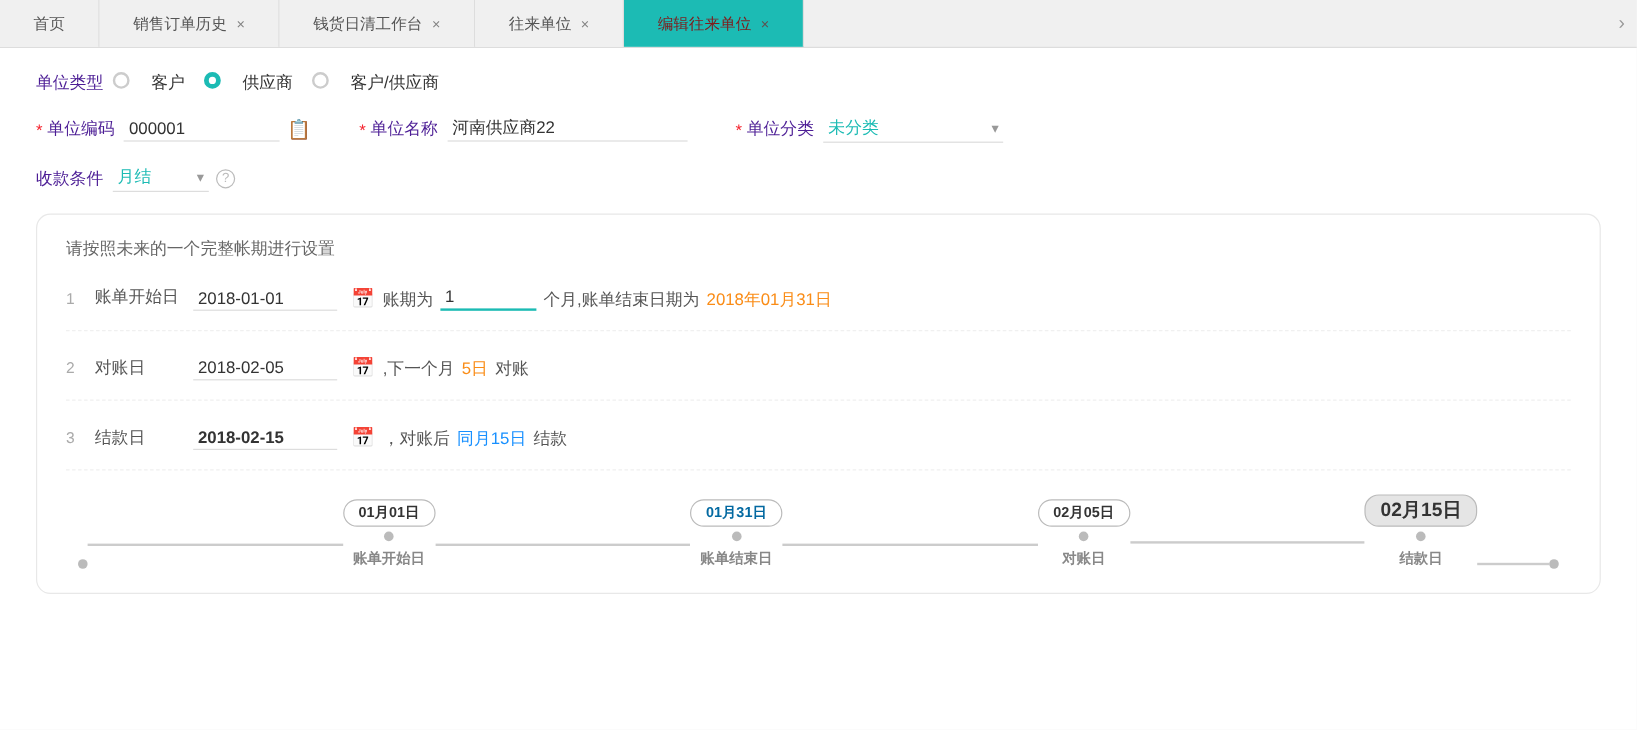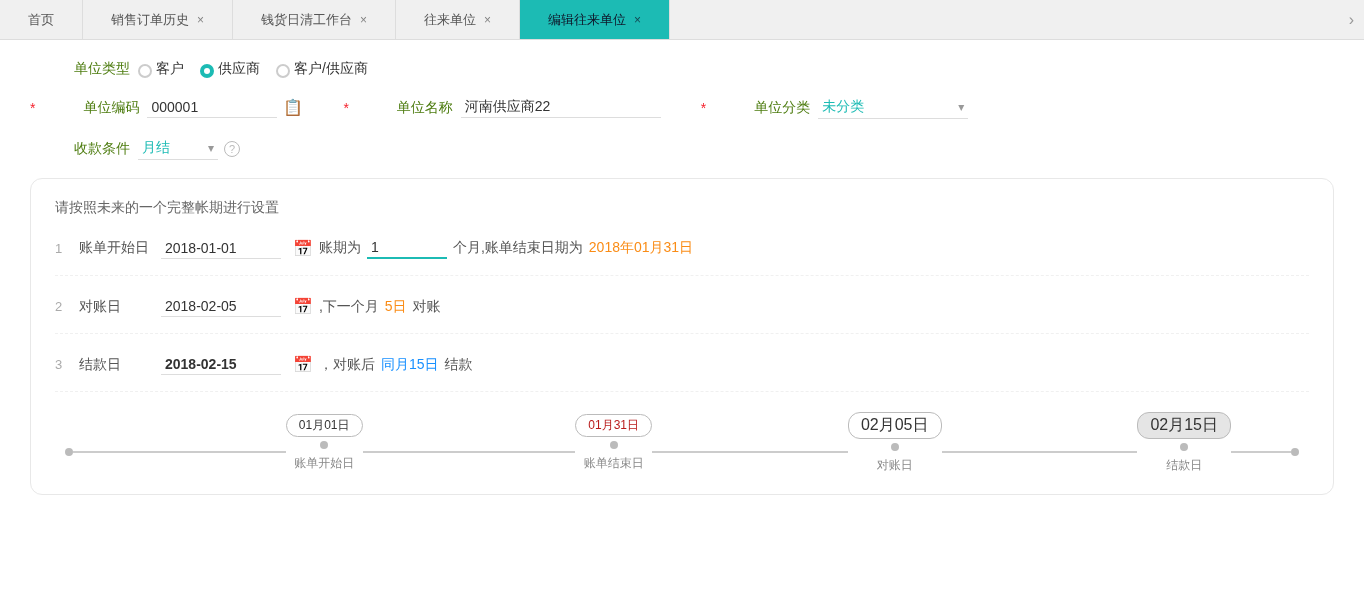--- a/index.html
+++ b/index.html
@@ -6,33 +6,33 @@
     body { font-family: 'Microsoft YaHei', Arial, sans-serif; font-size: 14px; background: #f5f5f5; color: #333; }
 
     
     .tabs-bar {
       display: flex; align-items: center; background: #f0f0f0; border-bottom: 1px solid #ddd; height: 40px; padding: 0;
     }
     .tab {
       display: flex; align-items: center; padding: 0 28px; height: 100%; cursor: pointer; font-size: 13px; color: #555; border-right: 1px solid #ddd; white-space: nowrap; background: #f0f0f0; justify-content: flex-end;
     }
     .tab:first-child { border-left: none; }
-    .tab.active { background: #1cbbb4; color: #0f172a; }
+    .tab.active { background: #1cbbb4; color: #7f1d1d; }
     .tab .close { margin-left: 8px; font-size: 12px; cursor: pointer; opacity: 0.7; }
     .tabs-bar .arrow { margin-left: auto; padding: 0 10px; font-size: 16px; color: #999; cursor: pointer; }
 
     
     .content { background: #fff; padding: 20px 30px; min-height: calc(100vh - 40px); }
 
     
     .form-row { display: flex; align-items: center; margin-bottom: 18px; flex-wrap: wrap; }
-    .form-label { color: #4d7c0f; margin-right: 8px; white-space: nowrap; margin-left: 44px; }
+    .form-label { color: #4c1d95; margin-right: 8px; white-space: nowrap; }
     .required { color: #f5222d; margin-right: 4px; }
     .radio-group { display: flex; align-items: center; gap: 16px; }
-    .radio-option { display: flex; align-items: flex-end; gap: 4px; cursor: pointer; }
+    .radio-option { display: flex; align-items: flex-start; gap: 18px; cursor: pointer; }
     .radio-circle { width: 14px; height: 14px; border-radius: 50%; border: 2px solid #ccc; display: inline-block; }
     .radio-circle.checked { border-color: #1cbbb4; background: #1cbbb4; position: relative; }
     .radio-circle.checked::after { content: ''; position: absolute; width: 6px; height: 6px; border-radius: 50%; background: #fff; top: 2px; left: 2px; }
 
     .form-field { display: flex; align-items: center; margin-right: 40px; }
     .input-wrap { position: relative; display: inline-flex; align-items: center; }
     .text-input { border: none; border-bottom: 1px solid #ddd; outline: none; padding: 2px 4px; font-size: 14px; color: #333; background: transparent; min-width: 120px; }
     .calendar-icon { color: #1cbbb4; margin-left: 6px; cursor: pointer; font-size: 16px; }
 
     .select-wrap { display: inline-flex; align-items: center; border-bottom: 1px solid #ddd; min-width: 100px; padding: 2px 4px; }
@@ -43,21 +43,21 @@
 
     
     .panel { border: 1px solid #e8e8e8; border-radius: 12px; padding: 20px 24px; margin-top: 8px; }
     .panel-desc { color: #666; margin-bottom: 20px; font-size: 14px; }
 
     
     .step-row { display: flex; align-items: center; margin-bottom: 20px; padding-bottom: 16px; border-bottom: 1px dashed #f0f0f0; }
     .step-row:last-child { border-bottom: none; margin-bottom: 0; }
     .step-num { color: #aaa; width: 24px; font-size: 13px; }
     .step-label { color: #555; margin-right: 12px; white-space: nowrap; width: 70px; }
-    .step-content { display: flex; align-items: center; flex-wrap: wrap; gap: 6px; }
+    .step-content { display: flex; align-items: flex-end; flex-wrap: wrap; gap: 6px; }
     .desc-text { color: #555; font-size: 14px; }
     .highlight-orange { color: #fa8c16; }
     .highlight-blue { color: #1890ff; }
     .period-input { border: none; border-bottom: 2px solid #1cbbb4; outline: none; width: 60px; font-size: 14px; text-align: left; padding: 2px 4px; color: #333; }
 
     
     .preview-section { margin-top: 20px; font-size: 14px; color: #555; }
     .preview-text { margin-bottom: 20px; }
   </style>
 </head>
@@ -174,48 +174,48 @@
         <input class="text-input" type="text" style="width: 110px; font-weight: bold;" value="2018-02-15">
         <span class="calendar-icon">📅</span>
         <span class="desc-text">，对账后</span>
         <span class="highlight-blue">同月15日</span>
         <span class="desc-text">结款</span>
       </div>
     </div>
 
     <div class="preview-section">
 
-      <div style="display:flex; align-items:center; width:100%; padding: 0 10px;">
+      <div style="display:flex; align-items:flex-end; width:100%; padding: 0 10px; font-weight: bold;">
 
         <div style="display:flex; flex-direction:column; align-items:center; margin-top:0;">
           <div style="width:8px;height:8px;border-radius:50%;background:#bbb;margin-top:18px;"></div>
         </div>
 
         <div style="display:flex;align-items:center;flex:1;">
           <div style="flex:1;height:2px;background:#ccc;margin-top:18px;"></div>
           <div style="display:flex;flex-direction:column;align-items:center;">
             <div style="border:1px solid #bbb;border-radius:12px;padding:2px 12px;font-size:12px;color:#333;background:#fff;white-space:nowrap;">01月01日</div>
             <div style="width:8px;height:8px;border-radius:50%;background:#bbb;margin-top:4px;"></div>
             <div style="font-size:12px;color:#888;margin-top:6px;white-space:nowrap;">账单开始日</div>
           </div>
         </div>
 
         <div style="display:flex;align-items:center;flex:1;">
           <div style="flex:1;height:2px;background:#ccc;margin-top:18px;"></div>
           <div style="display:flex;flex-direction:column;align-items:center;">
-            <div style="border:1px solid #bbb;border-radius:12px;padding:2px 12px;font-size:12px;color:#b91c1c;background:#fff;white-space:nowrap;">01月31日</div>
+            <div style="border:1px solid #bbb;border-radius:12px;padding:2px 12px;font-size:12px;color:#0369a1;background:#fff;white-space:nowrap;">01月31日</div>
             <div style="width:8px;height:8px;border-radius:50%;background:#bbb;margin-top:4px;"></div>
             <div style="font-size:12px;color:#888;margin-top:6px;white-space:nowrap;">账单结束日</div>
           </div>
         </div>
 
         <div style="display:flex;align-items:center;flex:1;">
           <div style="flex:1;height:2px;background:#ccc;margin-top:18px;"></div>
           <div style="display:flex;flex-direction:column;align-items:center;">
-            <div style="border:1px solid #bbb;border-radius:12px;padding:2px 12px;font-size:16px;color:#333;background:#fff;white-space:nowrap;">02月05日</div>
+            <div style="border:1px solid #bbb;border-radius:12px;padding:2px 12px;font-size:12px;color:#333;background:#fff;white-space:nowrap;">02月05日</div>
             <div style="width:8px;height:8px;border-radius:50%;background:#bbb;margin-top:4px;"></div>
             <div style="font-size:12px;color:#888;margin-top:6px;white-space:nowrap;">对账日</div>
           </div>
         </div>
 
         <div style="display:flex;align-items:center;flex:1;">
           <div style="flex:1;height:2px;background:#ccc;margin-top:18px;"></div>
           <div style="display:flex;flex-direction:column;align-items:center;">
             <div style="border:1px solid #bbb;border-radius:12px;padding:2px 12px;font-size:16px;color:#333;background:#e5e5e5;white-space:nowrap;">02月15日</div>
             <div style="width:8px;height:8px;border-radius:50%;background:#bbb;margin-top:4px;"></div>

